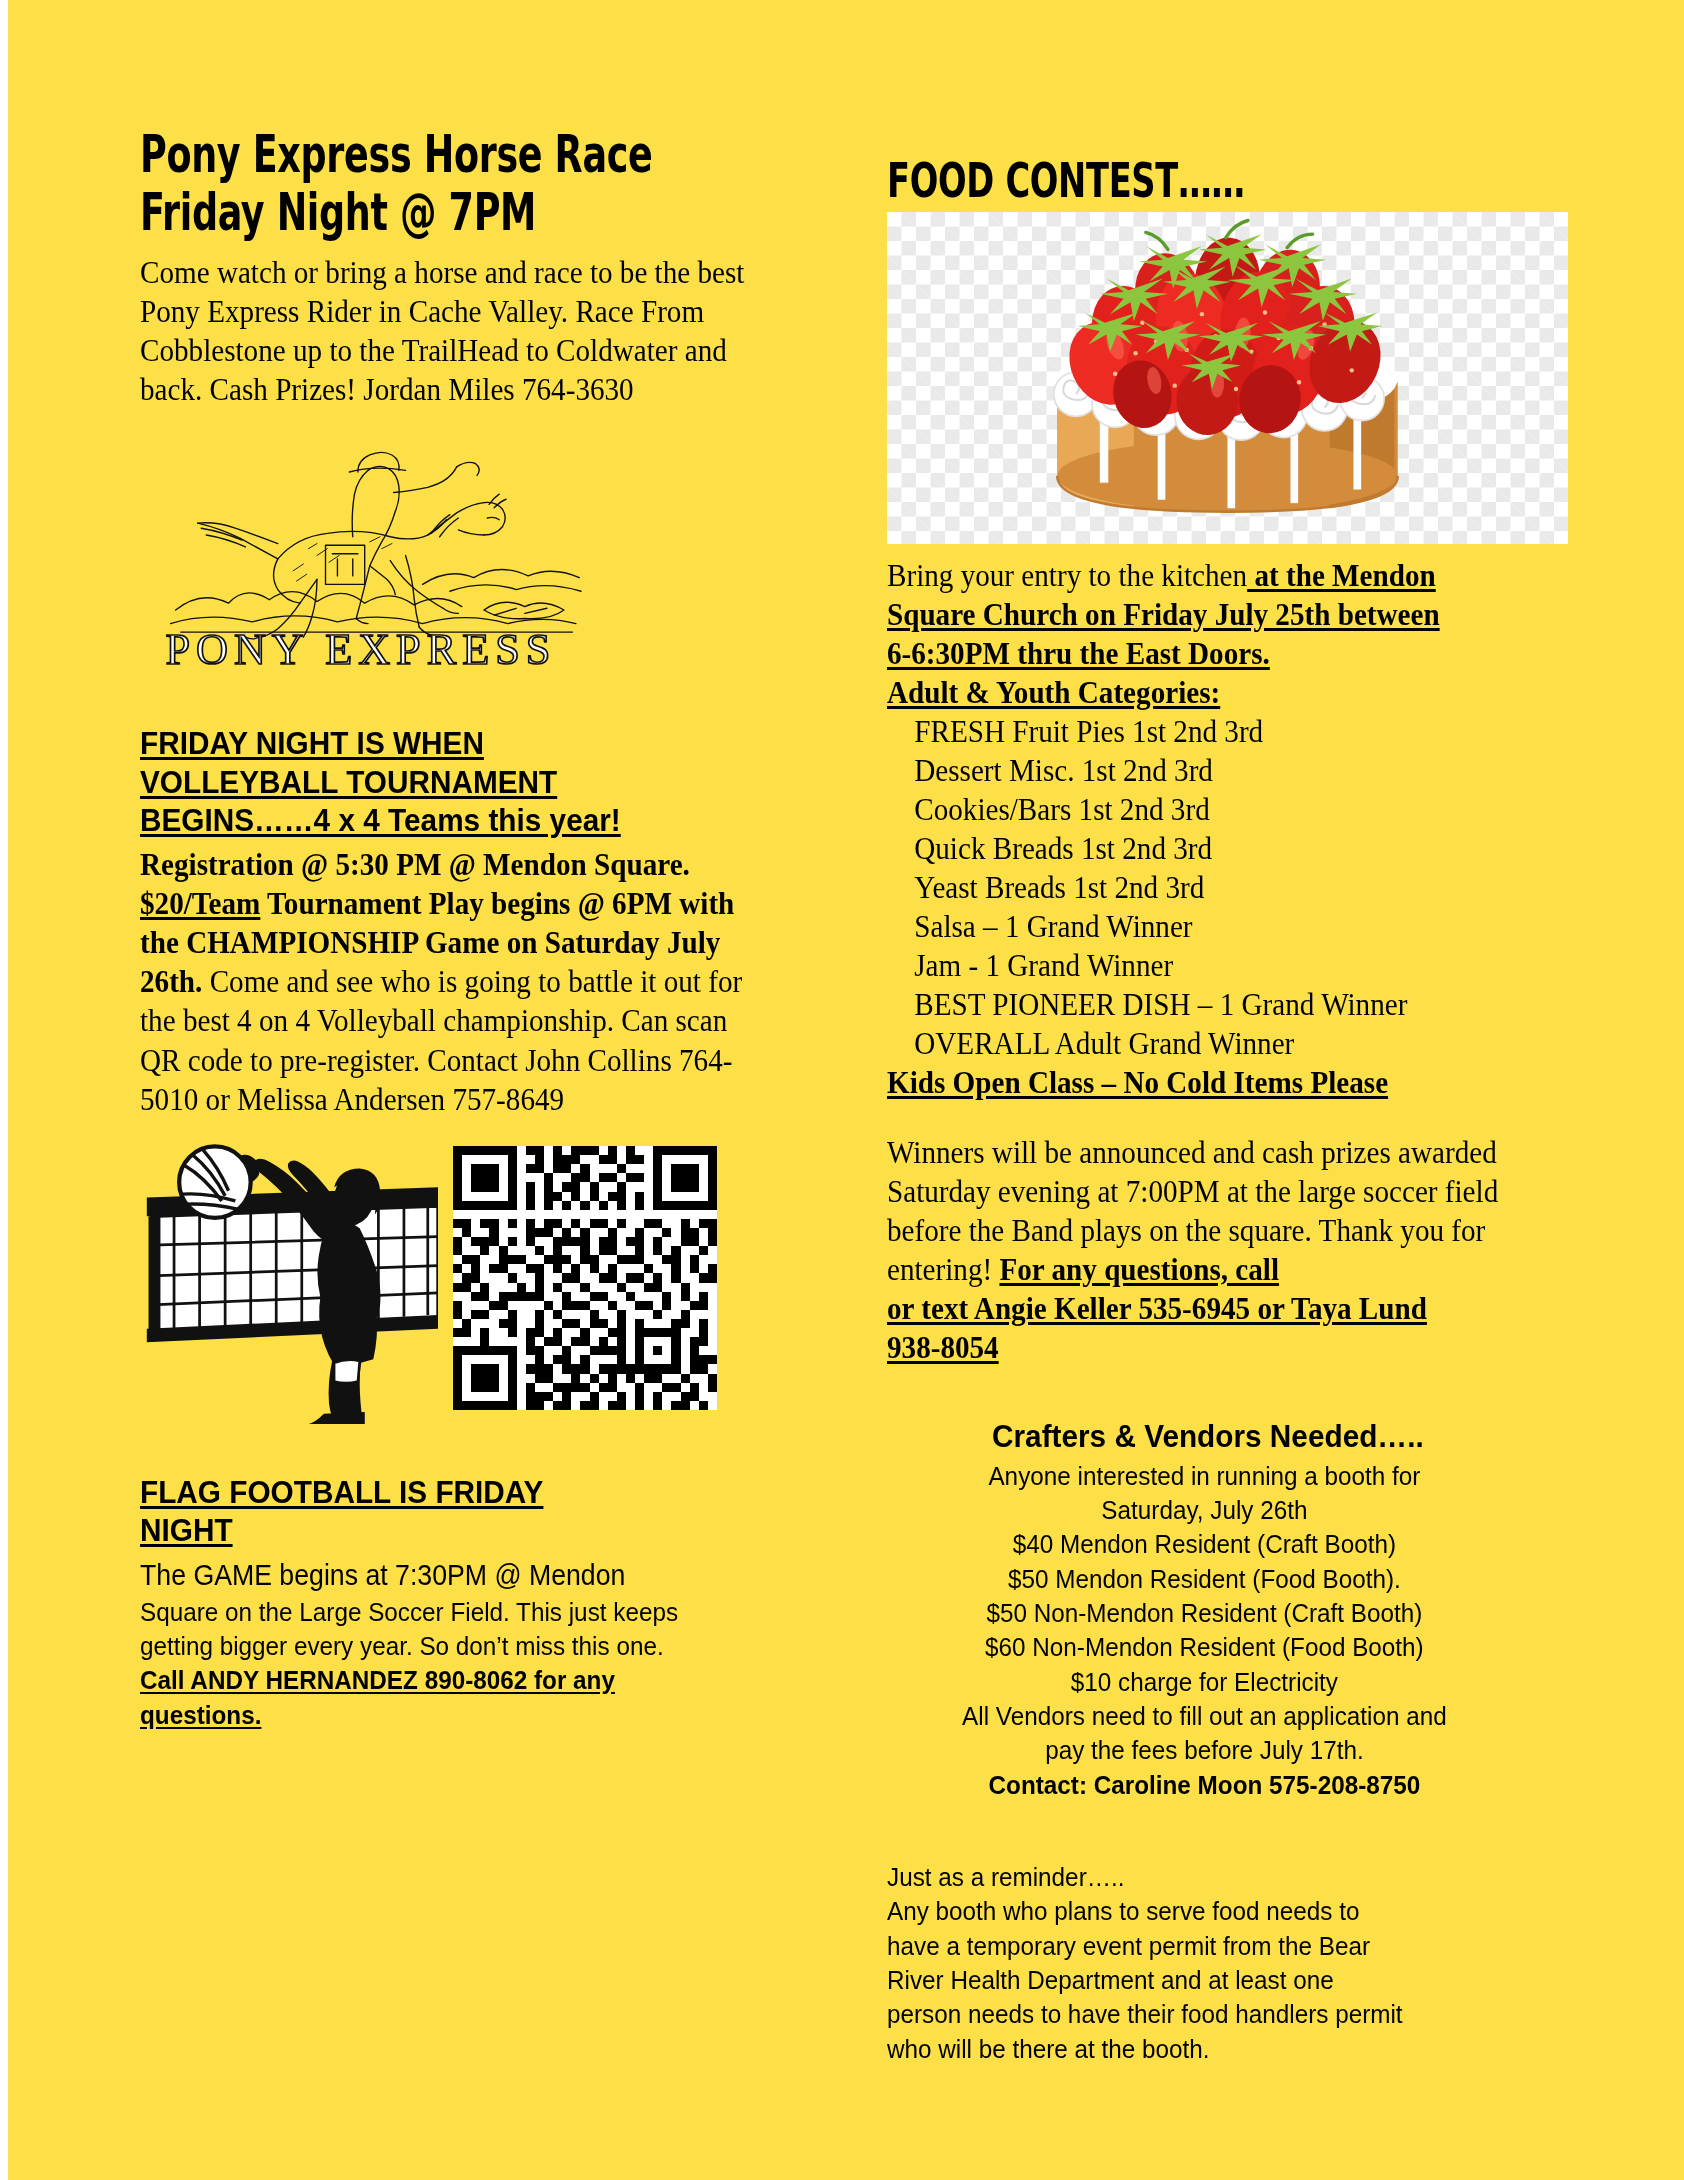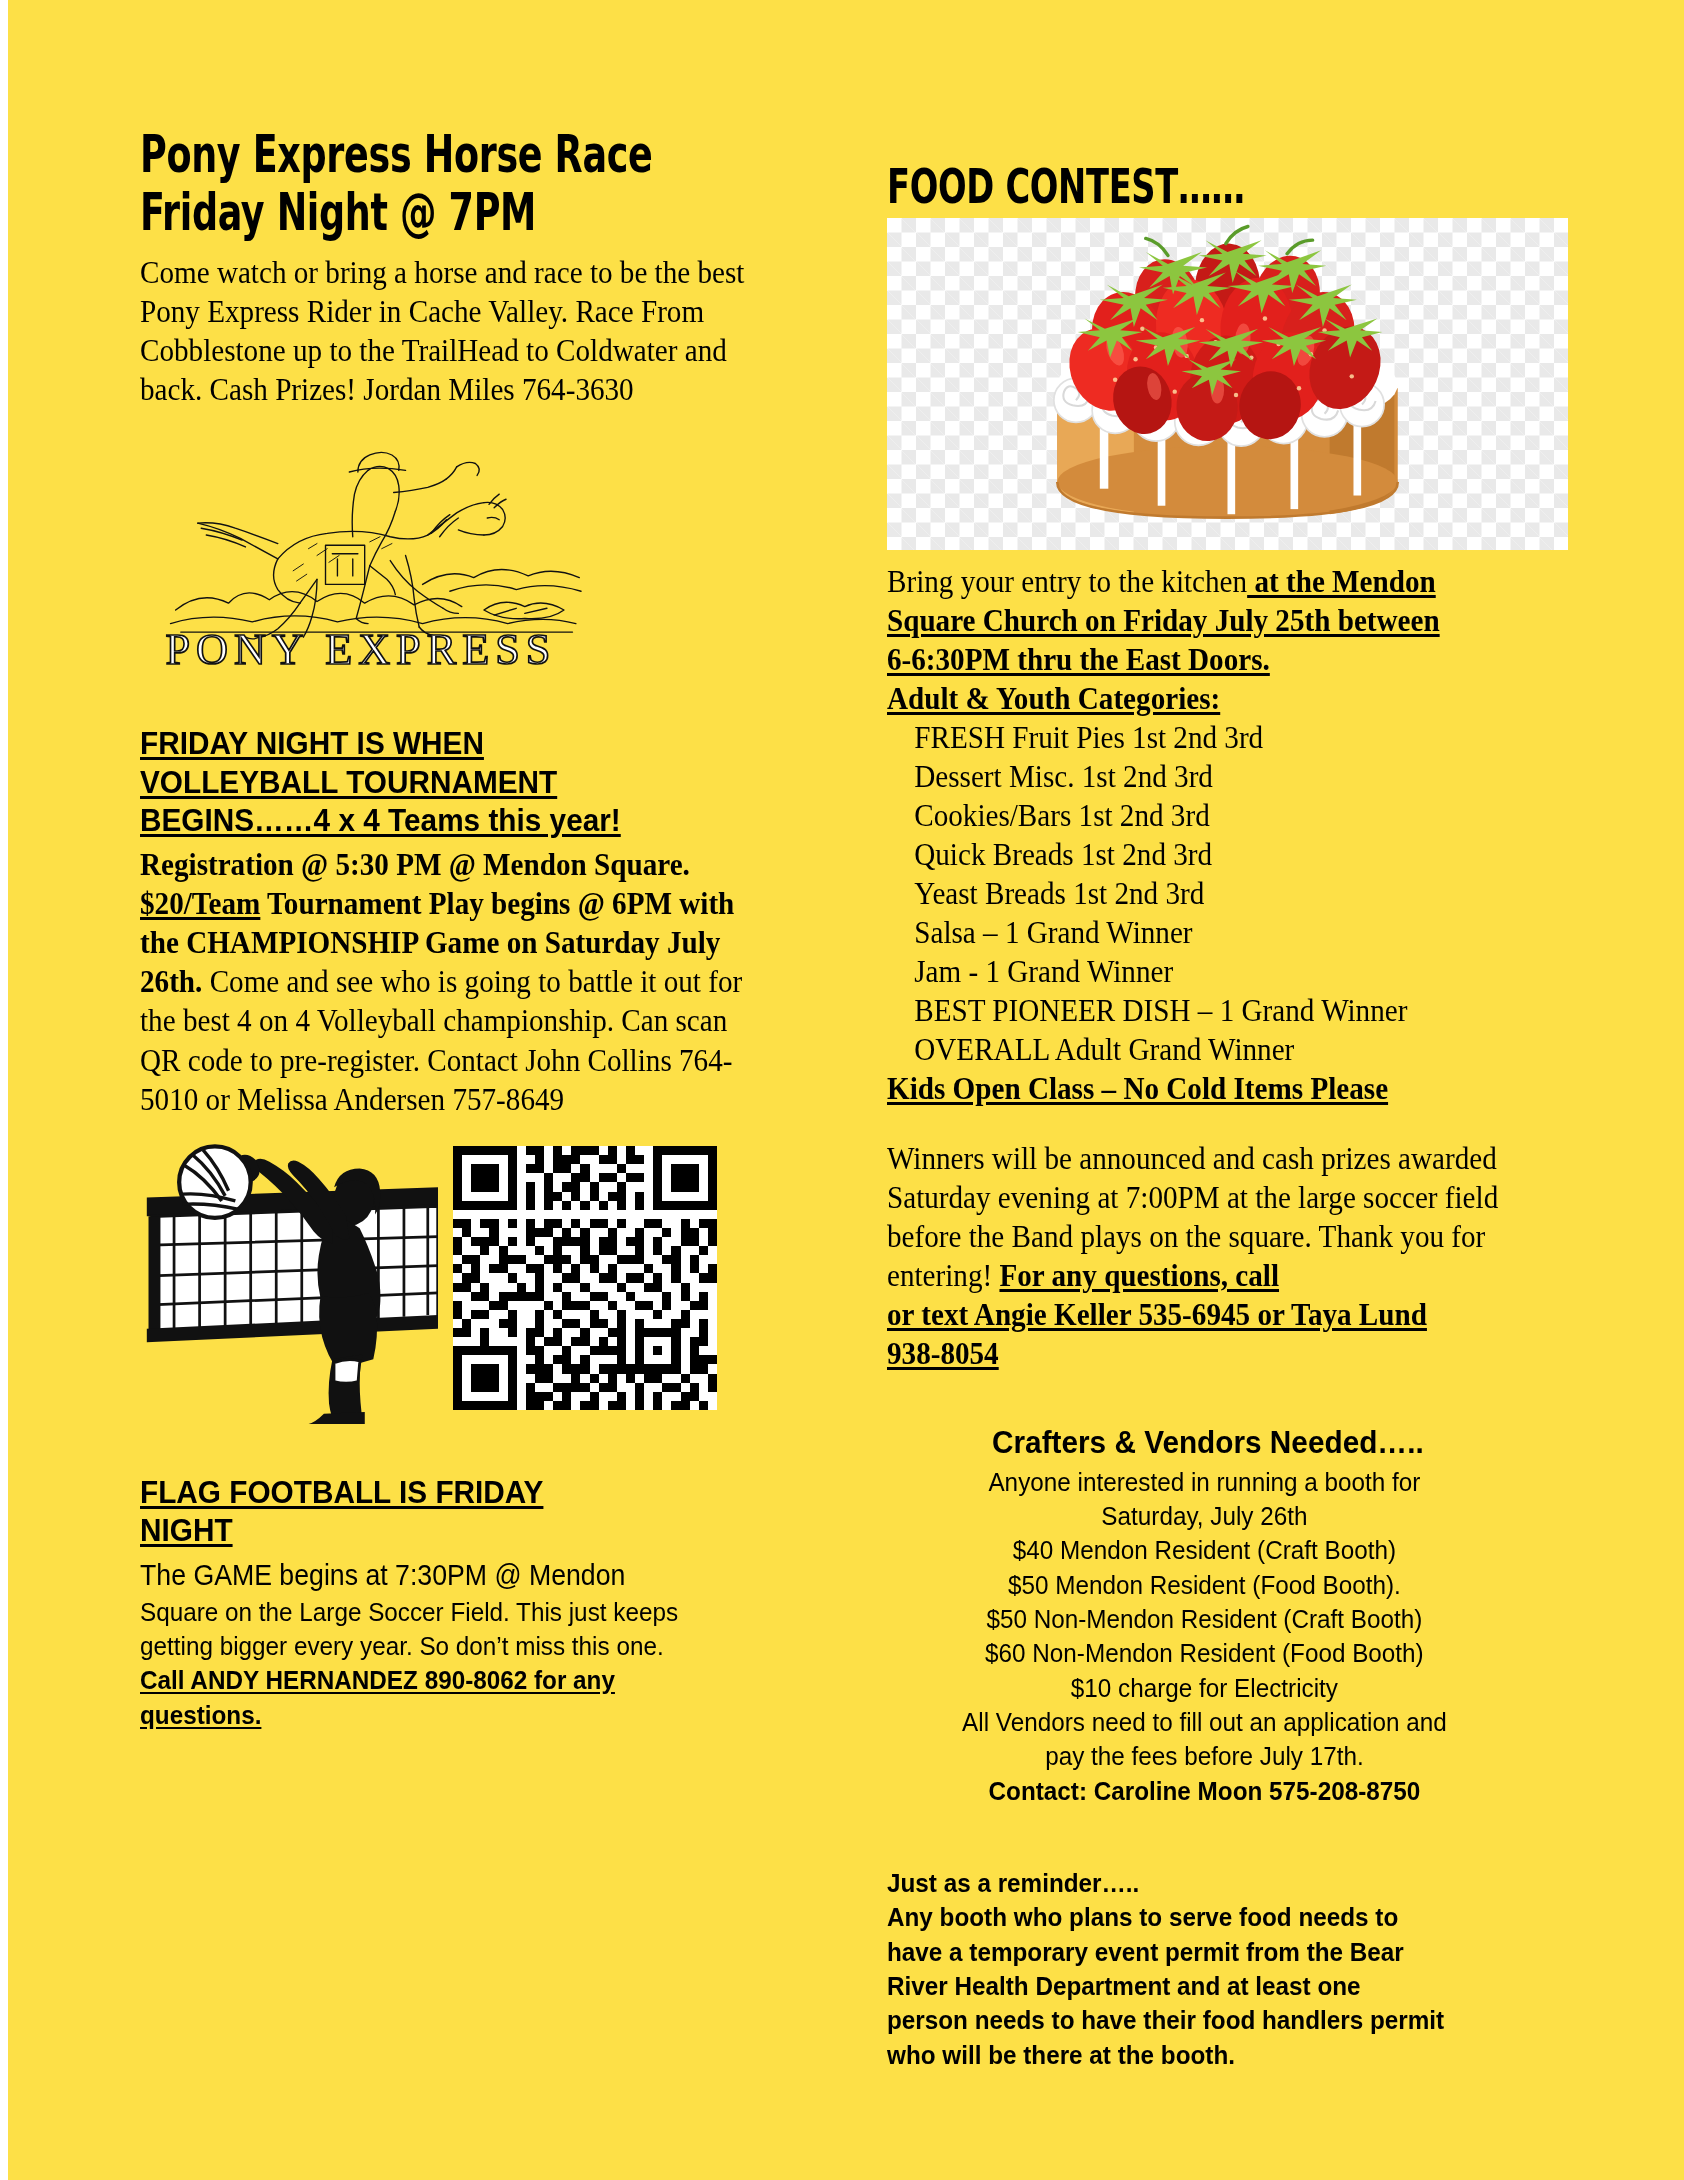--- a/index.html
+++ b/index.html
@@ -519,21 +519,21 @@
       <h2 class="arial-head">NIGHT</h2>
 
       <p class="sans-body big" style="margin-top:6.8px;">The GAME begins at 7:30PM @ Mendon</p>
       <p class="sans-body">Square on the Large Soccer Field.  This just keeps</p>
       <p class="sans-body">getting bigger every year.  So don’t miss this one.</p>
       <p class="sans-body bold ul">Call ANDY HERNANDEZ 890-8062 for any</p>
       <p class="sans-body bold ul">questions.</p>
     </section>
   </div>
 
-  <div class="col col-right" style="top:162px;">
+  <div class="col col-right" style="top:156px;">
 
     <section>
       <h1 class="impact-head h-food">FOOD CONTEST……</h1>
 
       <div class="cake-box">
         <svg viewBox="0 0 800 390" xmlns="http://www.w3.org/2000/svg">
 
           <g>
             <path d="M200 200 L200 310 Q200 352 400 352 Q600 352 600 310 L600 200 Z" fill="#d38b3c"></path>
             <path d="M200 200 L200 310 Q200 336 290 346 L290 200 Z" fill="#e8a856"></path>
@@ -692,21 +692,21 @@
       <p class="sans-body">$60 Non-Mendon Resident (Food Booth)</p>
       <p class="sans-body">$10 charge for Electricity</p>
 
       <p class="sans-body">All Vendors need to fill out an application and</p>
       <p class="sans-body">pay the fees before July 17th.</p>
       <p class="sans-body bold">Contact: Caroline Moon 575-208-8750</p>
     </section>
 
     <div class="spacer-md"></div>
 
-    <section style="margin-top:29px;font-weight:bold;">
+    <section style="margin-top:29px;">
       <p class="sans-body">Just as a reminder…..</p>
       <p class="sans-body">Any booth who plans to serve food needs to</p>
       <p class="sans-body">have a temporary event permit from the Bear</p>
       <p class="sans-body">River Health Department and at least one</p>
       <p class="sans-body">person needs to have their food handlers permit</p>
       <p class="sans-body">who will be there at the booth.</p>
     </section>
   </div>
 
 </div>

